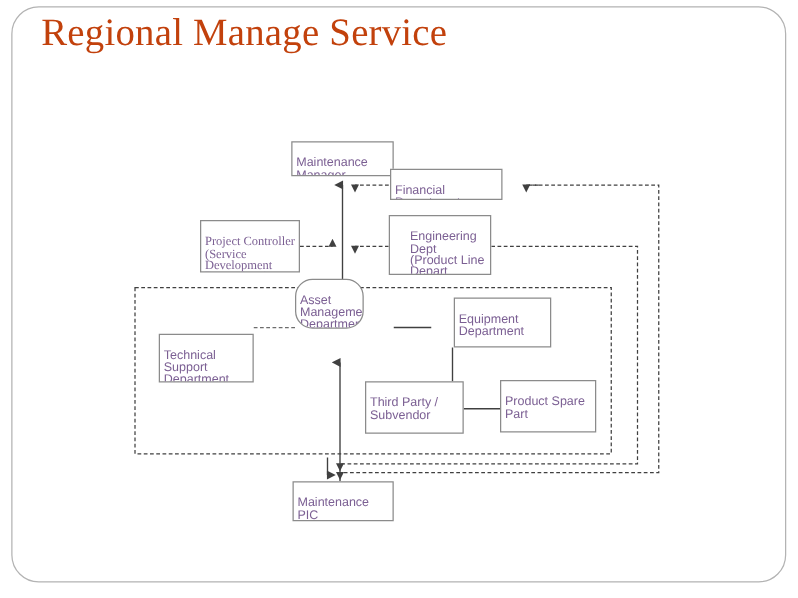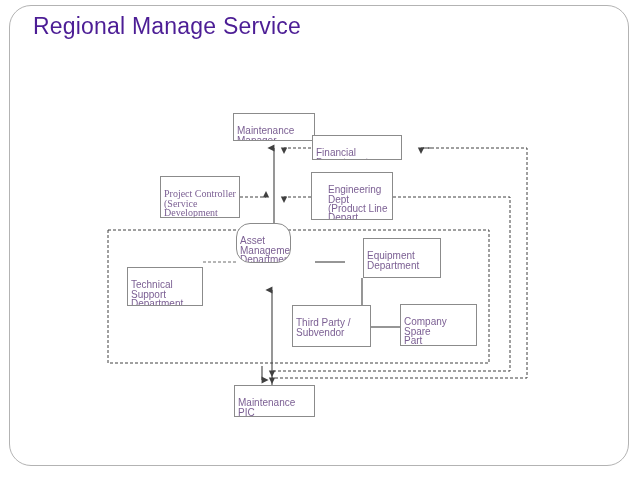--- a/index.html
+++ b/index.html
@@ -28,23 +28,23 @@
     box-sizing: border-box;
     background: #ffffff;
   }
   #slide-title {
     position: absolute;
     left: 33px;
     top: 5px;
     width: 560px;
     height: 42px;
     line-height: 42px;
-    font-size: 23px;
-    color: #4c1d95;
-    font-family: Liberation Sans, sans-serif;
+    font-size: 31px;
+    color: #c2410c;
+    font-family: Liberation Serif, serif;
     letter-spacing: 0.2px;
     white-space: nowrap;
   }
   #canvas {
     position: absolute;
     left: 0;
     top: 0;
     width: 638px;
     height: 478px;
   }
@@ -183,21 +183,21 @@
       <span class="node-text">Equipment
 Department</span>
     </div>
 
     <div class="node" style="left:292px;top:305px;width:79px;height:42px;">
       <span class="node-text">Third Party /
 Subvendor</span>
     </div>
 
     <div class="node" style="left:400px;top:304px;width:77px;height:42px;">
-      <span class="node-text">Company Spare
+      <span class="node-text">Product Spare
 Part</span>
     </div>
 
     <div class="node" style="left:234px;top:385px;width:81px;height:32px;">
       <span class="node-text">Maintenance PIC
 Remote Area / Third
 Part Maintenance</span>
     </div>
   </div>
 

